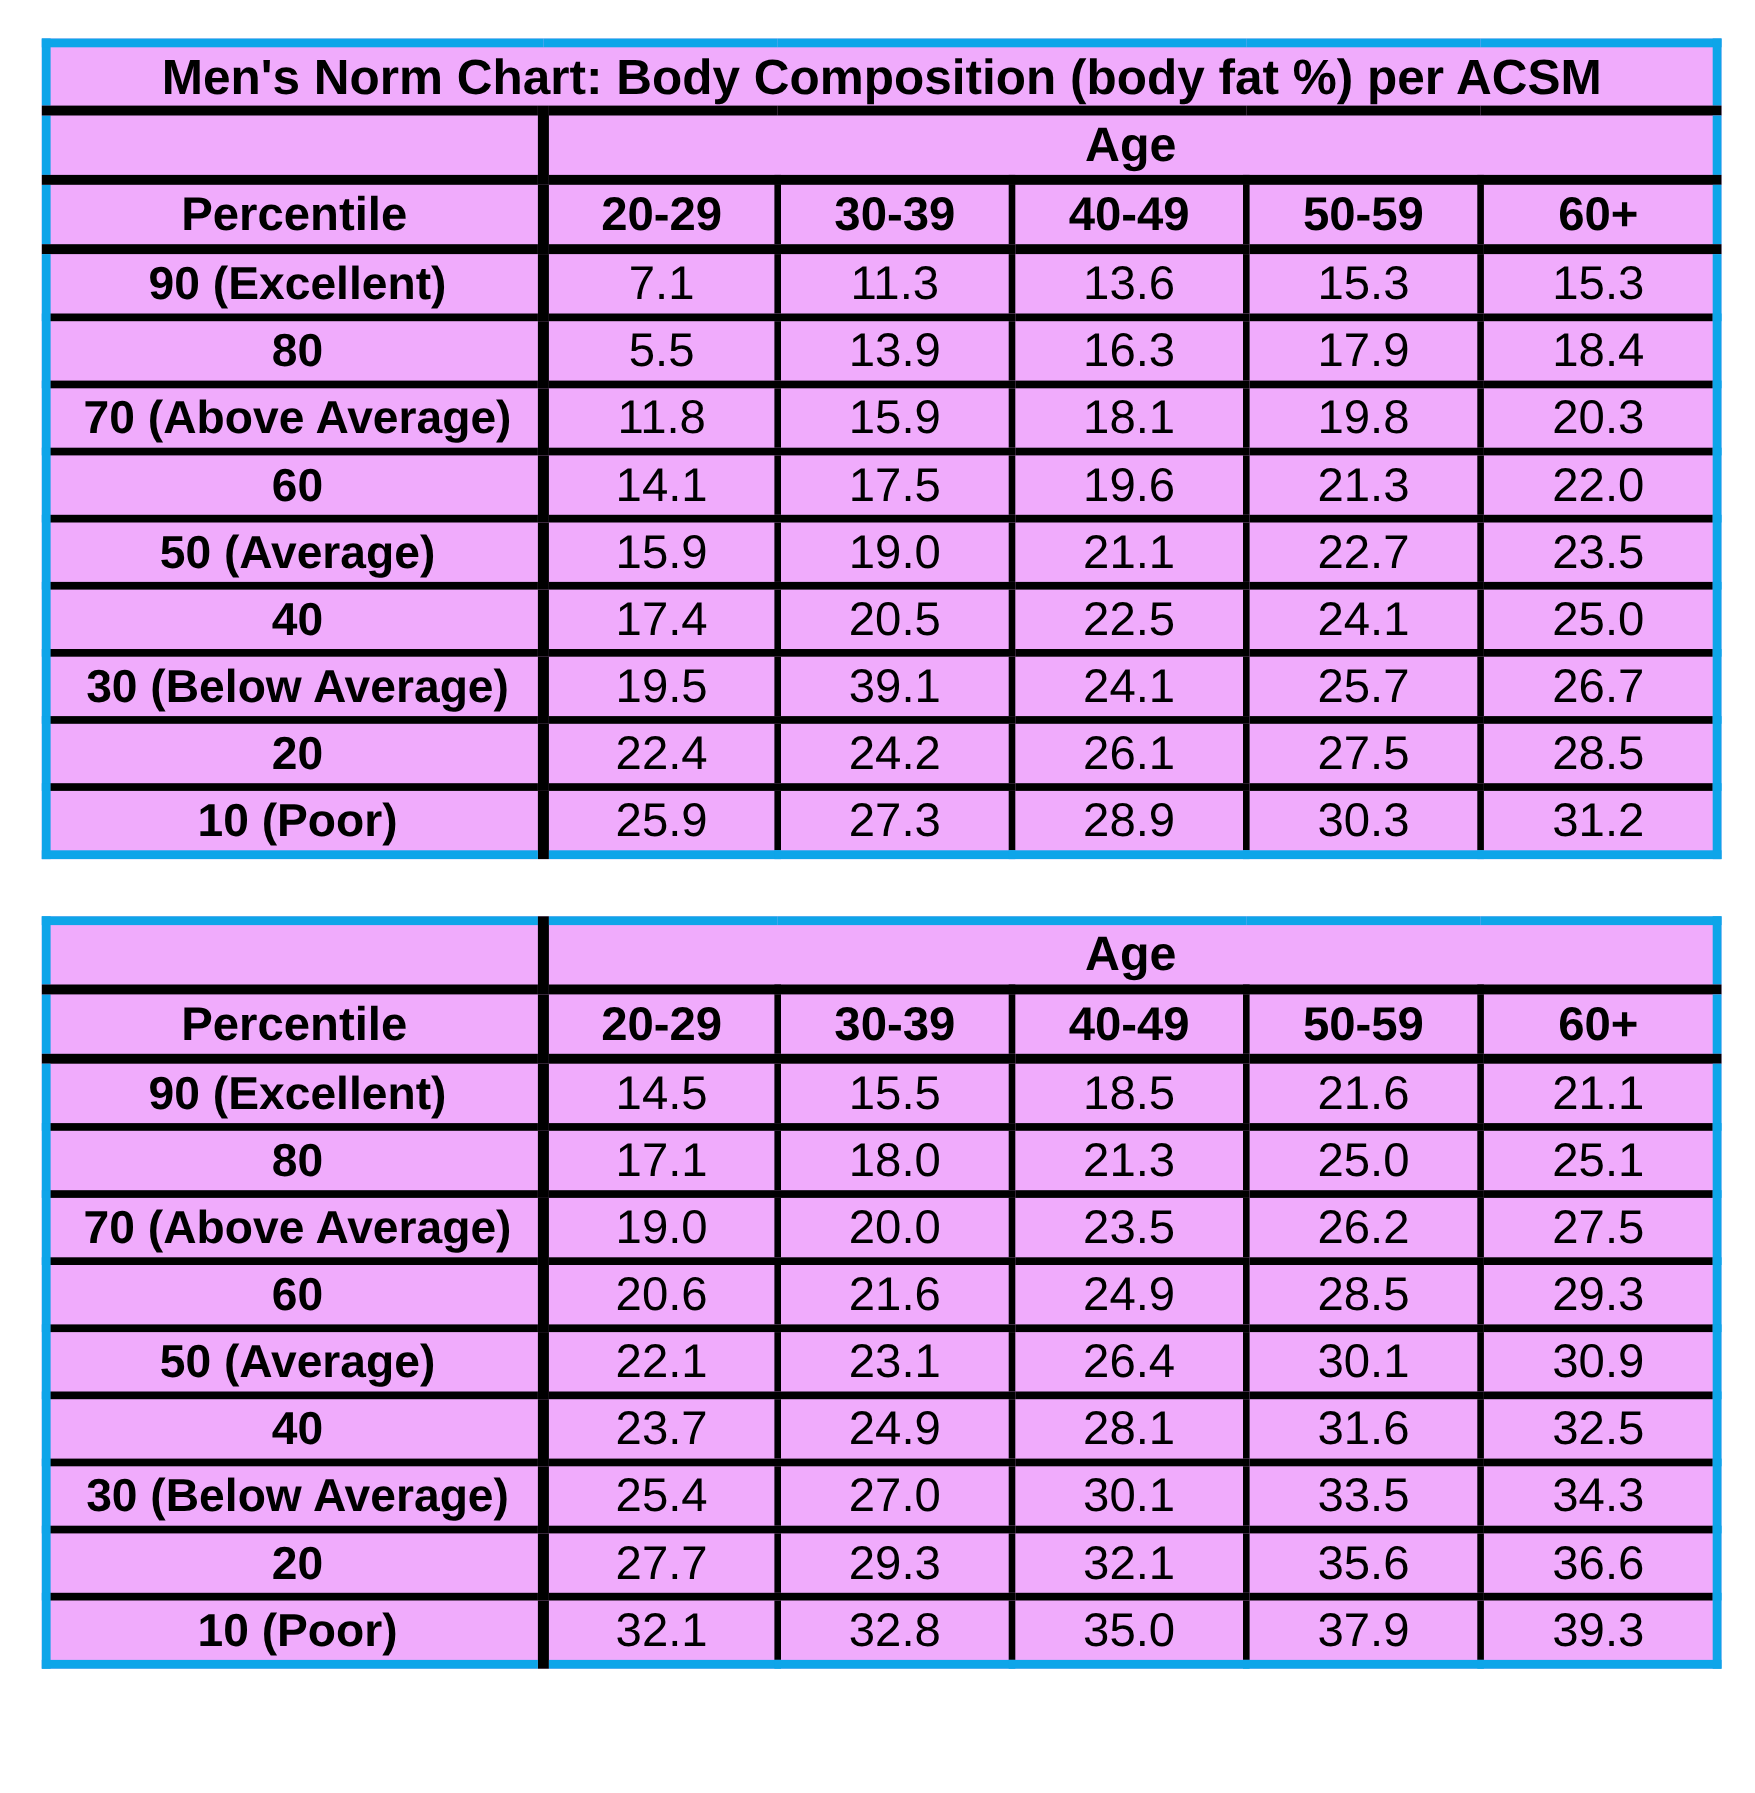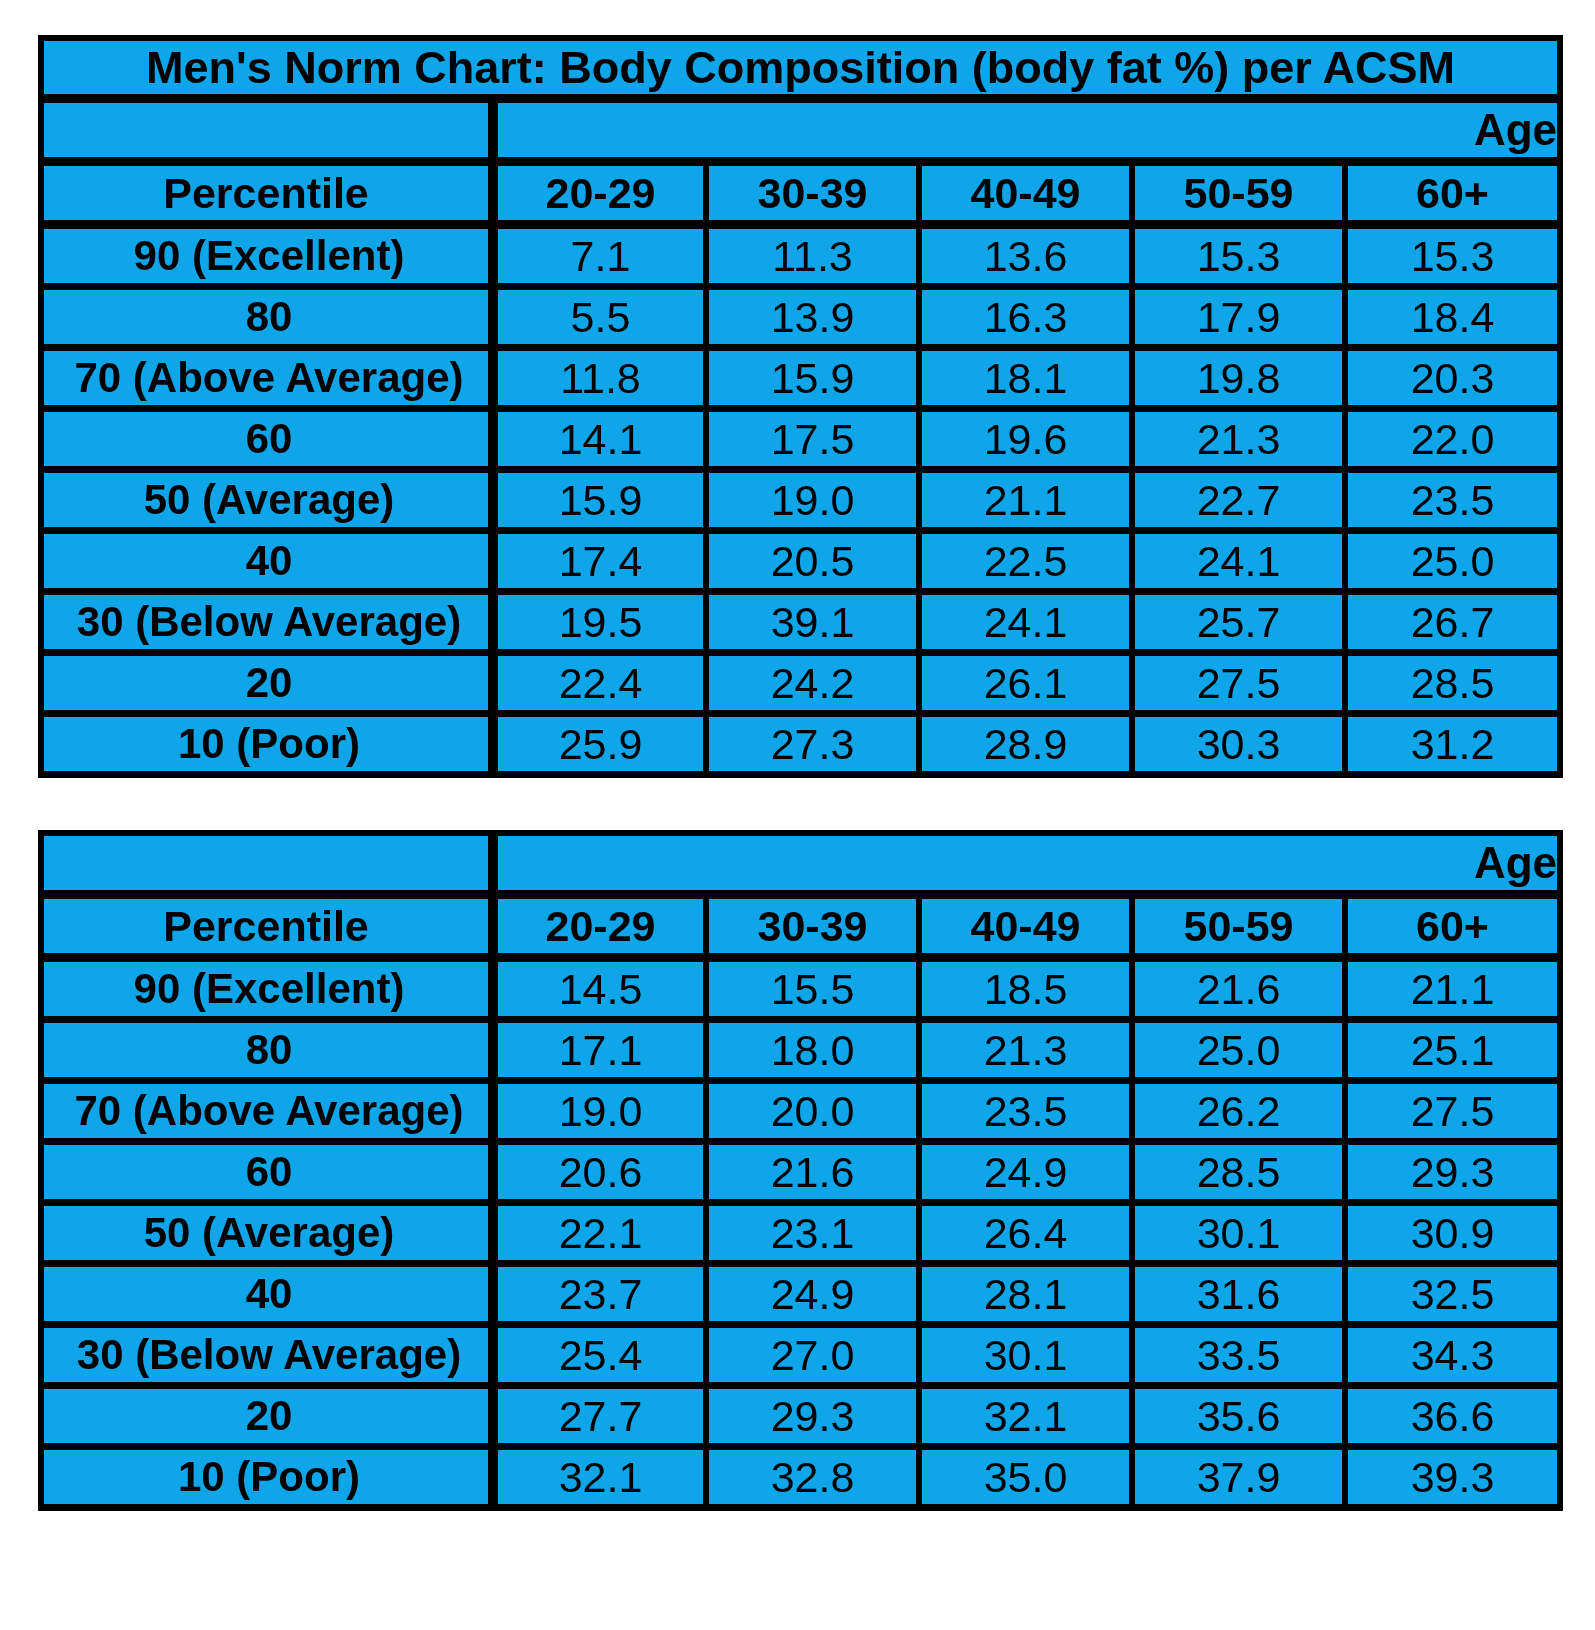--- a/index.html
+++ b/index.html
@@ -14,22 +14,22 @@
     color: #000000;
     box-sizing: border-box;
   }
   .page {
     padding: 35px 38px 0 38px;
   }
   table.norm-table {
     border-collapse: collapse;
     table-layout: fixed;
     width: 1519px;
-    background: #0ea5e9;
-    border: 5px solid #0ea5e9;
+    background: #f0abfc;
+    border: 8px solid #0ea5e9;
   }
   table.norm-table.first {
     margin-bottom: 52px;
   }
   td {
     border: 6px solid #000000;
     padding: 0;
     height: 54px;
     text-align: center;
     vertical-align: middle;
@@ -40,21 +40,20 @@
   }
   
   td.title-cell {
     font-size: 45px;
     height: 53px;
     border-bottom-width: 9px;
   }
   
   tr.age-row td {
     border-bottom-width: 9px;
-    text-align: right;
   }
   td.corner-cell {
     border-right-width: 10px;
   }
   td.age-cell {
     border-left-width: 10px;
     font-size: 44px;
   }
   
   tr.header-row td {

